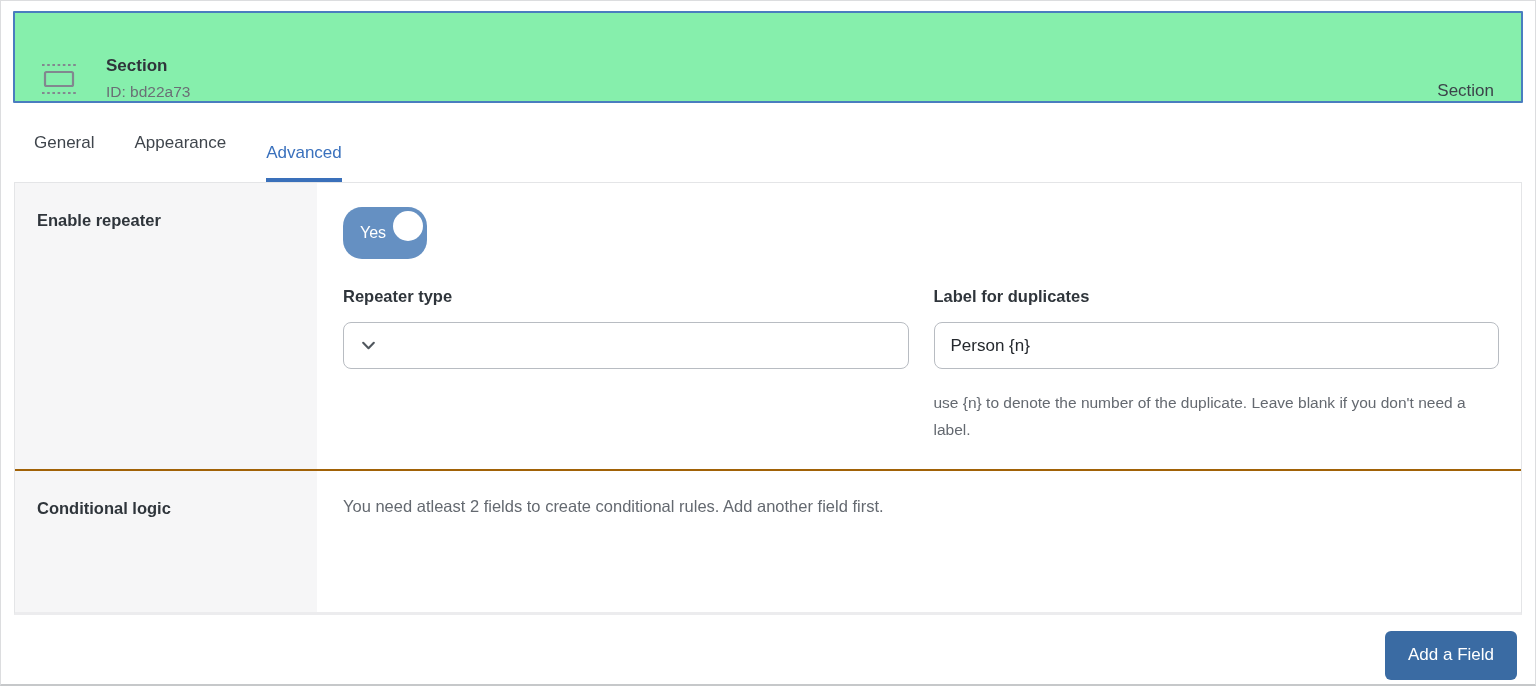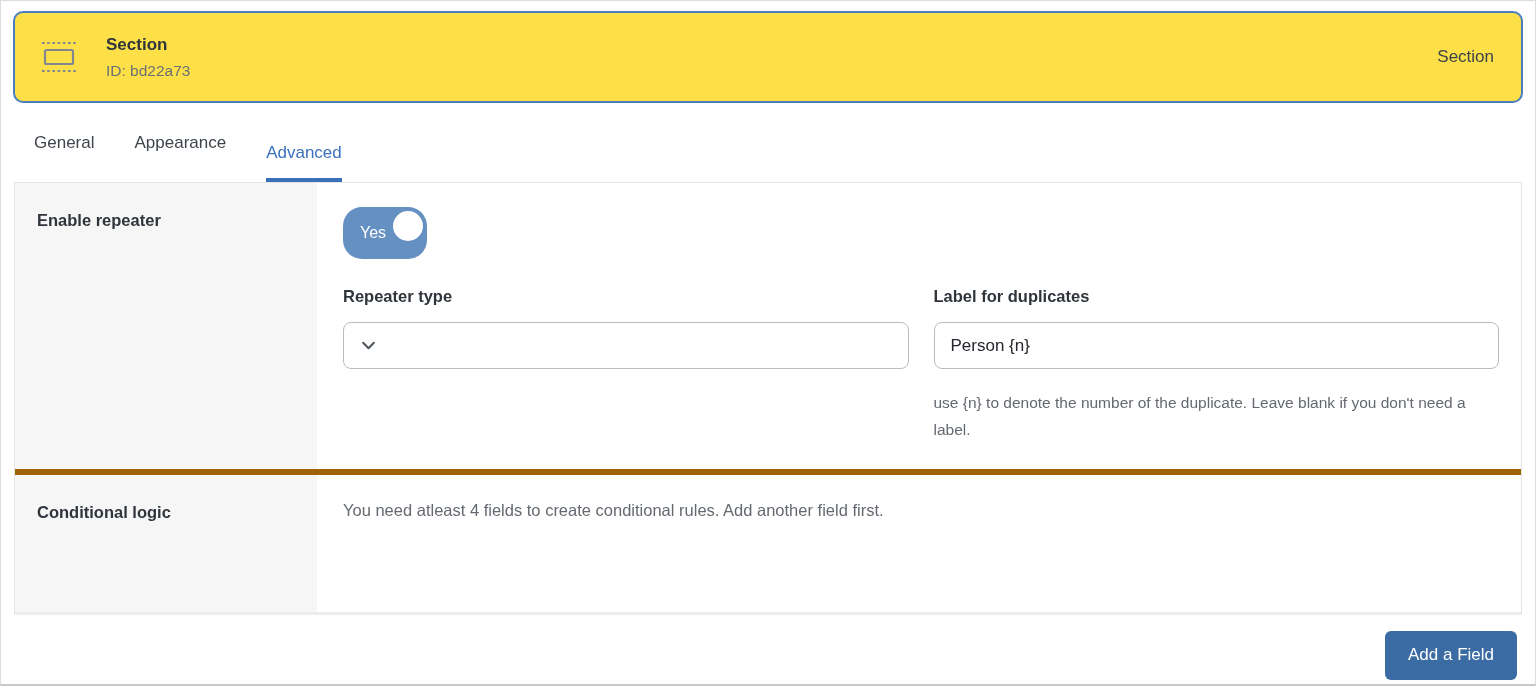--- a/index.html
+++ b/index.html
@@ -11,24 +11,24 @@
     border-bottom: 2px solid #c6c8ca;
     overflow: hidden;
     color: #2f353b;
   }
 
   
   .header-card {
     margin: 10px 12px 0 12px;
     height: 92px;
     border: 2px solid #4a7dbf;
-    border-radius: 10px;
-    background: #fde047;
-    display: flex;
-    align-items: center;
+    border-radius: 1px;
+    background: #86efac;
+    display: flex;
+    align-items: flex-end;
     padding: 0 27px 0 24px;
   }
   .header-left { display: flex; align-items: center; gap: 27px; }
   .section-icon { width: 40px; height: 36px; display: block; }
   .header-titles { display: flex; flex-direction: column; gap: 7px; }
   .header-title { font-size: 17px; font-weight: bold; color: #2f353b; }
   .header-id { font-size: 15.5px; color: #6a6f75; }
   .header-type { margin-left: auto; font-size: 17px; color: #3c434a; }
 
   
@@ -49,21 +49,21 @@
   }
   .tab.active { color: #3a71bd; border-bottom-color: #3a70ba; margin-top: 20px; }
 
   
   .rows {
     margin: 0 13px;
     border: 1px solid #e4e5e7;
     border-bottom: 3px solid #ececee;
   }
   .row { display: grid; grid-template-columns: 302px 1fr; }
-  .row + .row { border-top: 6px solid #a16207; }
+  .row + .row { border-top: 2px solid #a16207; }
   .row-label-cell {
     background: #f6f6f7;
     padding: 28px 24px 0 22px;
     font-weight: bold;
     font-size: 16.5px;
     color: #2f353b;
   }
   .row-content { background: #ffffff; padding: 24px 22px 26px 26px; }
   .row-conditional { min-height: 143px; }
   .row-conditional .row-content {
@@ -209,20 +209,20 @@
           <input type="text" class="text-input" value="Person {n}" style="">
           <div class="help-text">use {n} to denote the number of the duplicate. Leave blank if you don't need a label.</div>
         </div>
       </div>
 
     </div>
   </div>
 
   <div class="row row-conditional">
     <div class="row-label-cell">Conditional logic</div>
-    <div class="row-content">You need atleast 4 fields to create conditional rules. Add another field first.</div>
+    <div class="row-content">You need atleast 2 fields to create conditional rules. Add another field first.</div>
   </div>
 
 </div>
 
 <div class="footer">
   <button class="add-field-btn">Add a Field</button>
 </div>
 
 </body></html>

